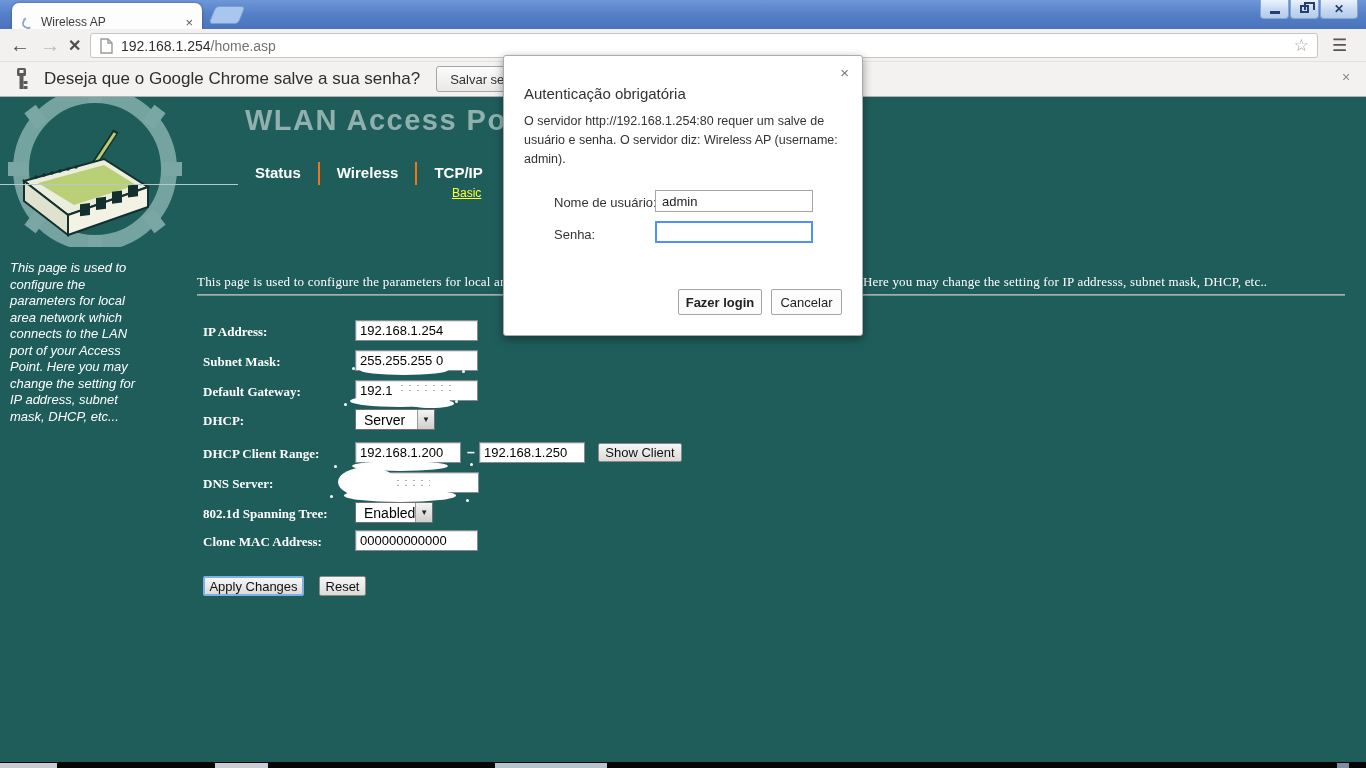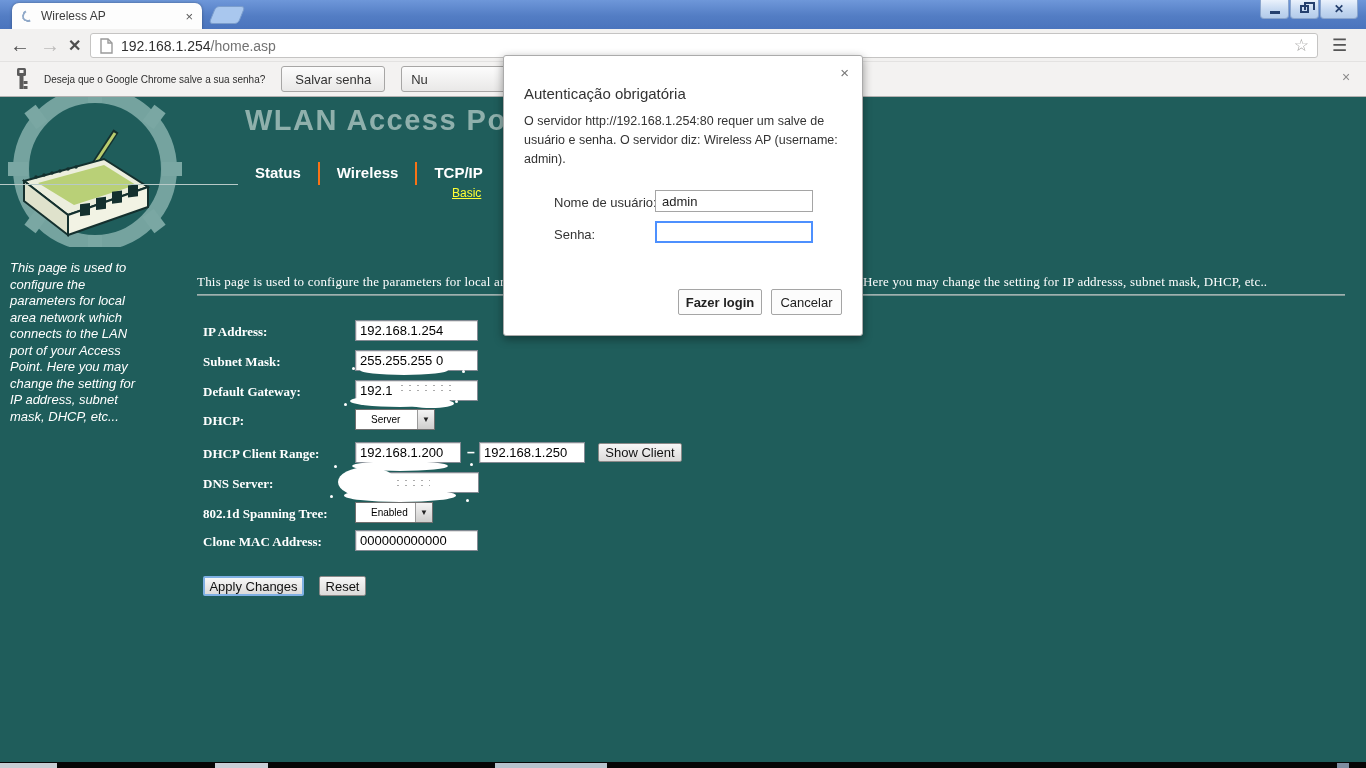--- a/index.html
+++ b/index.html
@@ -3,21 +3,21 @@
 <meta charset="utf-8">
 <style>
   * { margin:0; padding:0; box-sizing:border-box; }
   html,body { width:1366px; height:768px; overflow:hidden; background:#000; }
   #root { position:relative; width:1366px; height:768px; font-family:"Liberation Sans",sans-serif; overflow:hidden; }
 
   
   .titlebar { position:absolute; left:0; top:0; width:1366px; height:29px;
     background:linear-gradient(#6e97d9 0%, #537dc4 55%, #4a74bd 100%); }
   .tab { position:absolute; left:12px; top:3px; width:190px; height:26px; background:#fdfdfd;
-    border-radius:7px 7px 0 0; box-shadow:0 0 3px rgba(0,0,0,.35); display:flex; align-items:center; }
+    border-radius:7px 7px 0 0; box-shadow:0 0 3px rgba(0,0,0,.35); display:flex; align-items:flex-end; }
   .favicon-spinner { width:12px; height:12px; margin-left:10px; border:2px solid transparent;
     border-top:2px solid #8fa8c8; border-right:2px solid #8fa8c8; border-radius:50%; transform:rotate(200deg); }
   .tab-title { flex:1; margin-left:7px; font-size:12px; color:#3c3c3c; white-space:nowrap; overflow:hidden; }
   .tab-close { margin-right:9px; font-size:13px; color:#5a5a5a; cursor:default; line-height:1; }
   .newtab { position:absolute; left:212px; top:6px; width:30px; height:18px; background:#a9c7ee;
     border:1px solid #7b9dcc; border-radius:4px; transform:skewX(-22deg); }
   .winbtns { position:absolute; right:8px; top:0; display:flex; }
   .winbtn { height:19px; width:29px; background:linear-gradient(#eaf2fc,#c3d7f0 60%,#b3cbea);
     border:1px solid #8aa5cd; border-top:none; border-radius:0 0 4px 4px; margin-left:1px;
     display:flex; align-items:center; justify-content:center; }
@@ -34,21 +34,21 @@
   .page-ico { margin-left:9px; }
   .url { margin-left:8px; font-size:14px; white-space:nowrap; }
   .url .host { color:#303030; }
   .url .path { color:#737373; }
   .star { margin-left:auto; margin-right:8px; font-size:17px; color:#a2a1a0; }
   .menu-ico { position:absolute; left:1332px; top:35px; font-size:17px; color:#555; letter-spacing:-1px; }
 
   .infobar { position:absolute; left:0; top:62px; width:1366px; height:35px; background:#f3f2f1; border-bottom:1px solid #b3b2b1;
     display:flex; align-items:center; }
   .key-ico { margin-left:13px; }
-  .infobar-text { margin-left:14px; font-size:10px; color:#2e2e2e; }
+  .infobar-text { margin-left:14px; font-size:17px; color:#2e2e2e; }
   .ibtn { height:26px; padding:0 13px; margin-left:16px; background:linear-gradient(#fcfcfc,#e9e8e7);
     border:1px solid #a7a6a5; border-radius:3px; font-size:13px; color:#333; font-family:"Liberation Sans",sans-serif; }
   .ibtn.never { width:120px; text-align:left; padding-left:9px; }
   .infobar-close { position:absolute; left:1342px; top:69px; font-size:14px; color:#8a8a8a; }
 
   
   .page { position:absolute; left:0; top:97px; width:1366px; height:665px; background:#1f5d5b; overflow:hidden; }
   .site-title { position:absolute; left:245px; top:7px; font-size:29px; font-weight:bold; letter-spacing:1.5px;
     color:#8fb0ac; white-space:nowrap; }
   .nav { position:absolute; left:238px; top:65px; height:23px; display:flex; }
@@ -65,21 +65,21 @@
   .content-desc { position:absolute; left:197px; top:177px; font-family:"Liberation Serif",serif; font-size:13px;
     letter-spacing:.2px; color:#ffffff; white-space:nowrap; }
   .content-hr { position:absolute; left:197px; top:197px; width:1148px; height:2px;
     background:linear-gradient(#aebfbd,#6d8a88); }
 
   .flabel { position:absolute; left:203px; font-family:"Liberation Serif",serif; font-weight:bold; font-size:13px; color:#fff; }
   .field { position:absolute; height:21px; background:#fff; border:1px solid #848b94; box-shadow:inset 1px 1px 0 rgba(0,0,0,.12);
     font-family:"Liberation Sans",sans-serif; font-size:13px; color:#000; padding:0 4px; }
   .rangedash { position:absolute; color:#fff; font-weight:bold; font-size:14px; }
   .selectbox { position:absolute; height:21px; background:#fff; border:1px solid #707070; display:flex; align-items:center; }
-  .selectbox .val { flex:1; font-size:10px; padding-left:15px; color:#000; }
+  .selectbox .val { flex:1; font-size:14px; padding-left:8px; color:#000; }
   .selectbox .dd { width:17px; height:100%; background:linear-gradient(#f4f4f4,#cfcecd); border-left:1px solid #9a9a9a;
     font-size:8px; color:#222; display:flex; align-items:center; justify-content:center; }
   .gbtn { position:absolute; background:linear-gradient(#f7f7f7,#dcdbda); border:1px solid #8a8988; border-radius:2px;
     font-size:13px; color:#111; font-family:"Liberation Sans",sans-serif; text-align:center; }
   .gbtn.focusring { border:2px solid #7fb0e4; }
 
   
   .scrib { position:absolute; z-index:5; filter:blur(.7px); }
   .scrib i { position:absolute; background:#fff; border-radius:50%; }
   .speck { position:absolute; z-index:5; width:3px; height:3px; background:#fff; border-radius:50%; }

